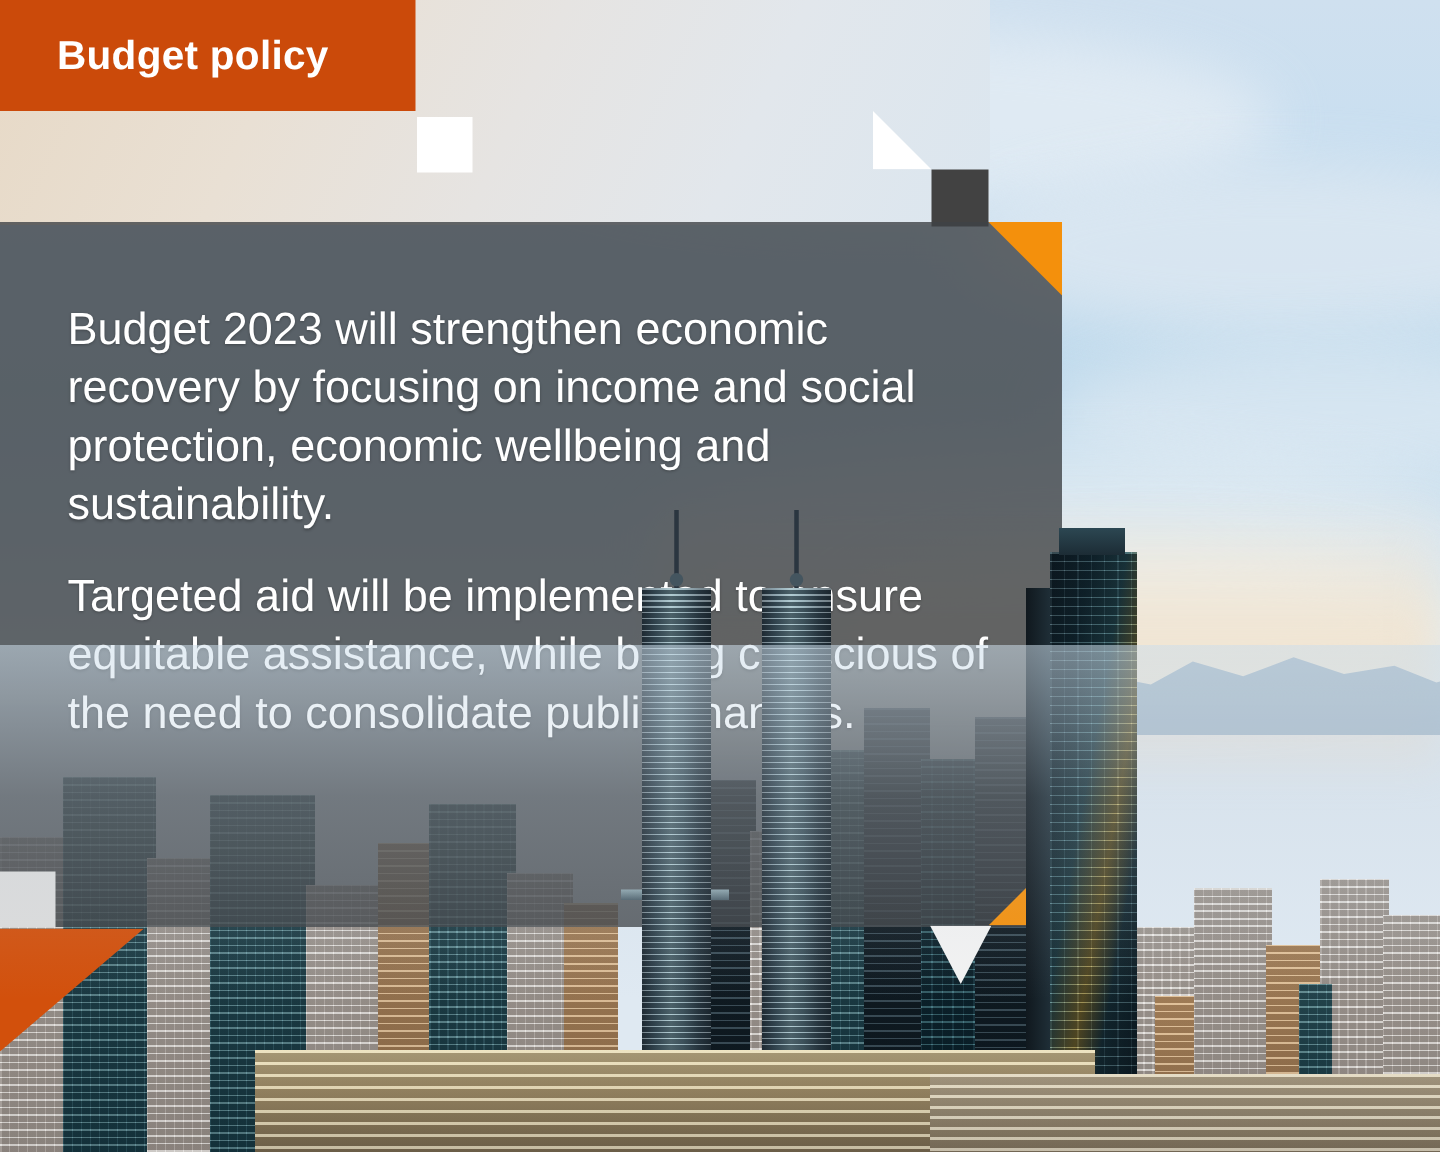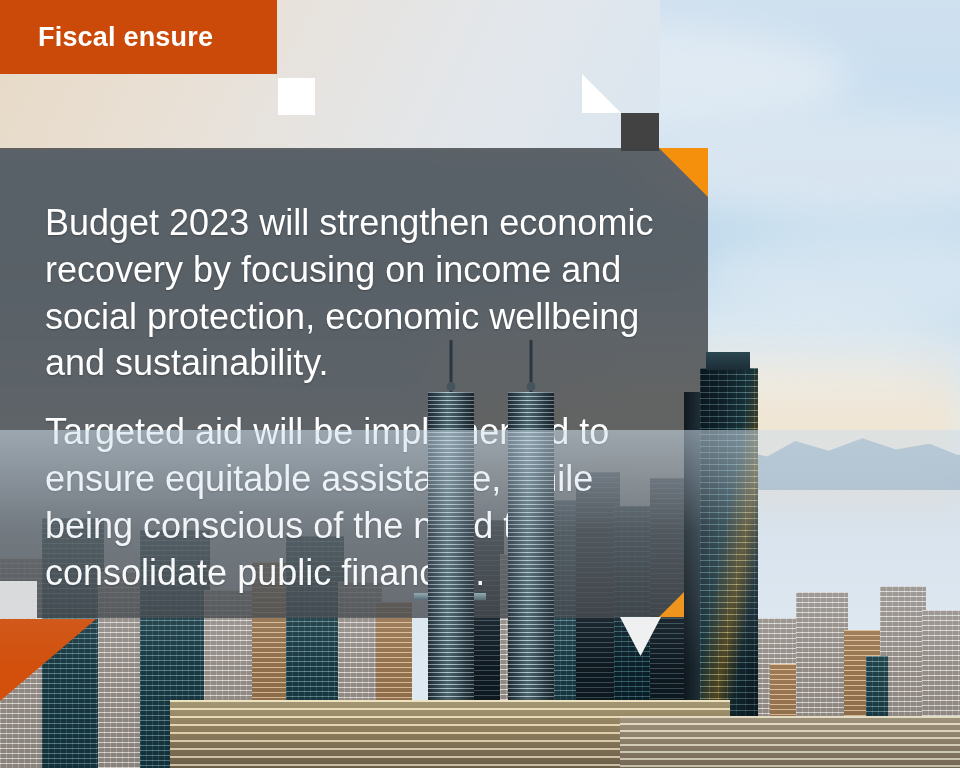--- a/index.html
+++ b/index.html
@@ -171,21 +171,21 @@
     position:absolute;left:0;top:619px;width:96px;height:82px;background:#d2500c;z-index:21;
     clip-path:polygon(0 0,100% 0,0 100%);
   }
 
   .panel-text{
     position:absolute;left:45px;top:200px;width:620px;z-index:22;
     color:#ffffff;
   }
   .panel-text p{
     margin:0 0 22px 0;
-    font-size:36px;line-height:1.30;font-weight:400;
+    font-size:30px;line-height:1.30;font-weight:400;
     text-shadow:0 1px 2px rgba(0,0,0,.28);
   }
   .panel-text p:last-child{margin-bottom:0;}
 </style>
 </head>
 <body>
 
 <div class="slide">
 
   <div class="photo">
@@ -249,21 +249,21 @@
     <div class="skybridge-leg" style="left:438px;"></div>
     <div class="skybridge-leg" style="left:518px;"></div>
 
     <div class="podium"></div>
     <div class="podium2"></div>
   </div>
 
   <div class="topwash"></div>
 
   <div class="header-bar">
-    <span class="header-title">Fiscal ensure</span>
+    <span class="header-title">Budget policy</span>
   </div>
 
   <div class="sq-white-top"></div>
   <div class="tri-white-top"></div>
   <div class="sq-dark-top"></div>
 
   <div class="panel"></div>
   <div class="tri-orange-panel-top"></div>
   <div class="tri-orange-panel-bot"></div>
   <div class="tri-white-bot"></div>

